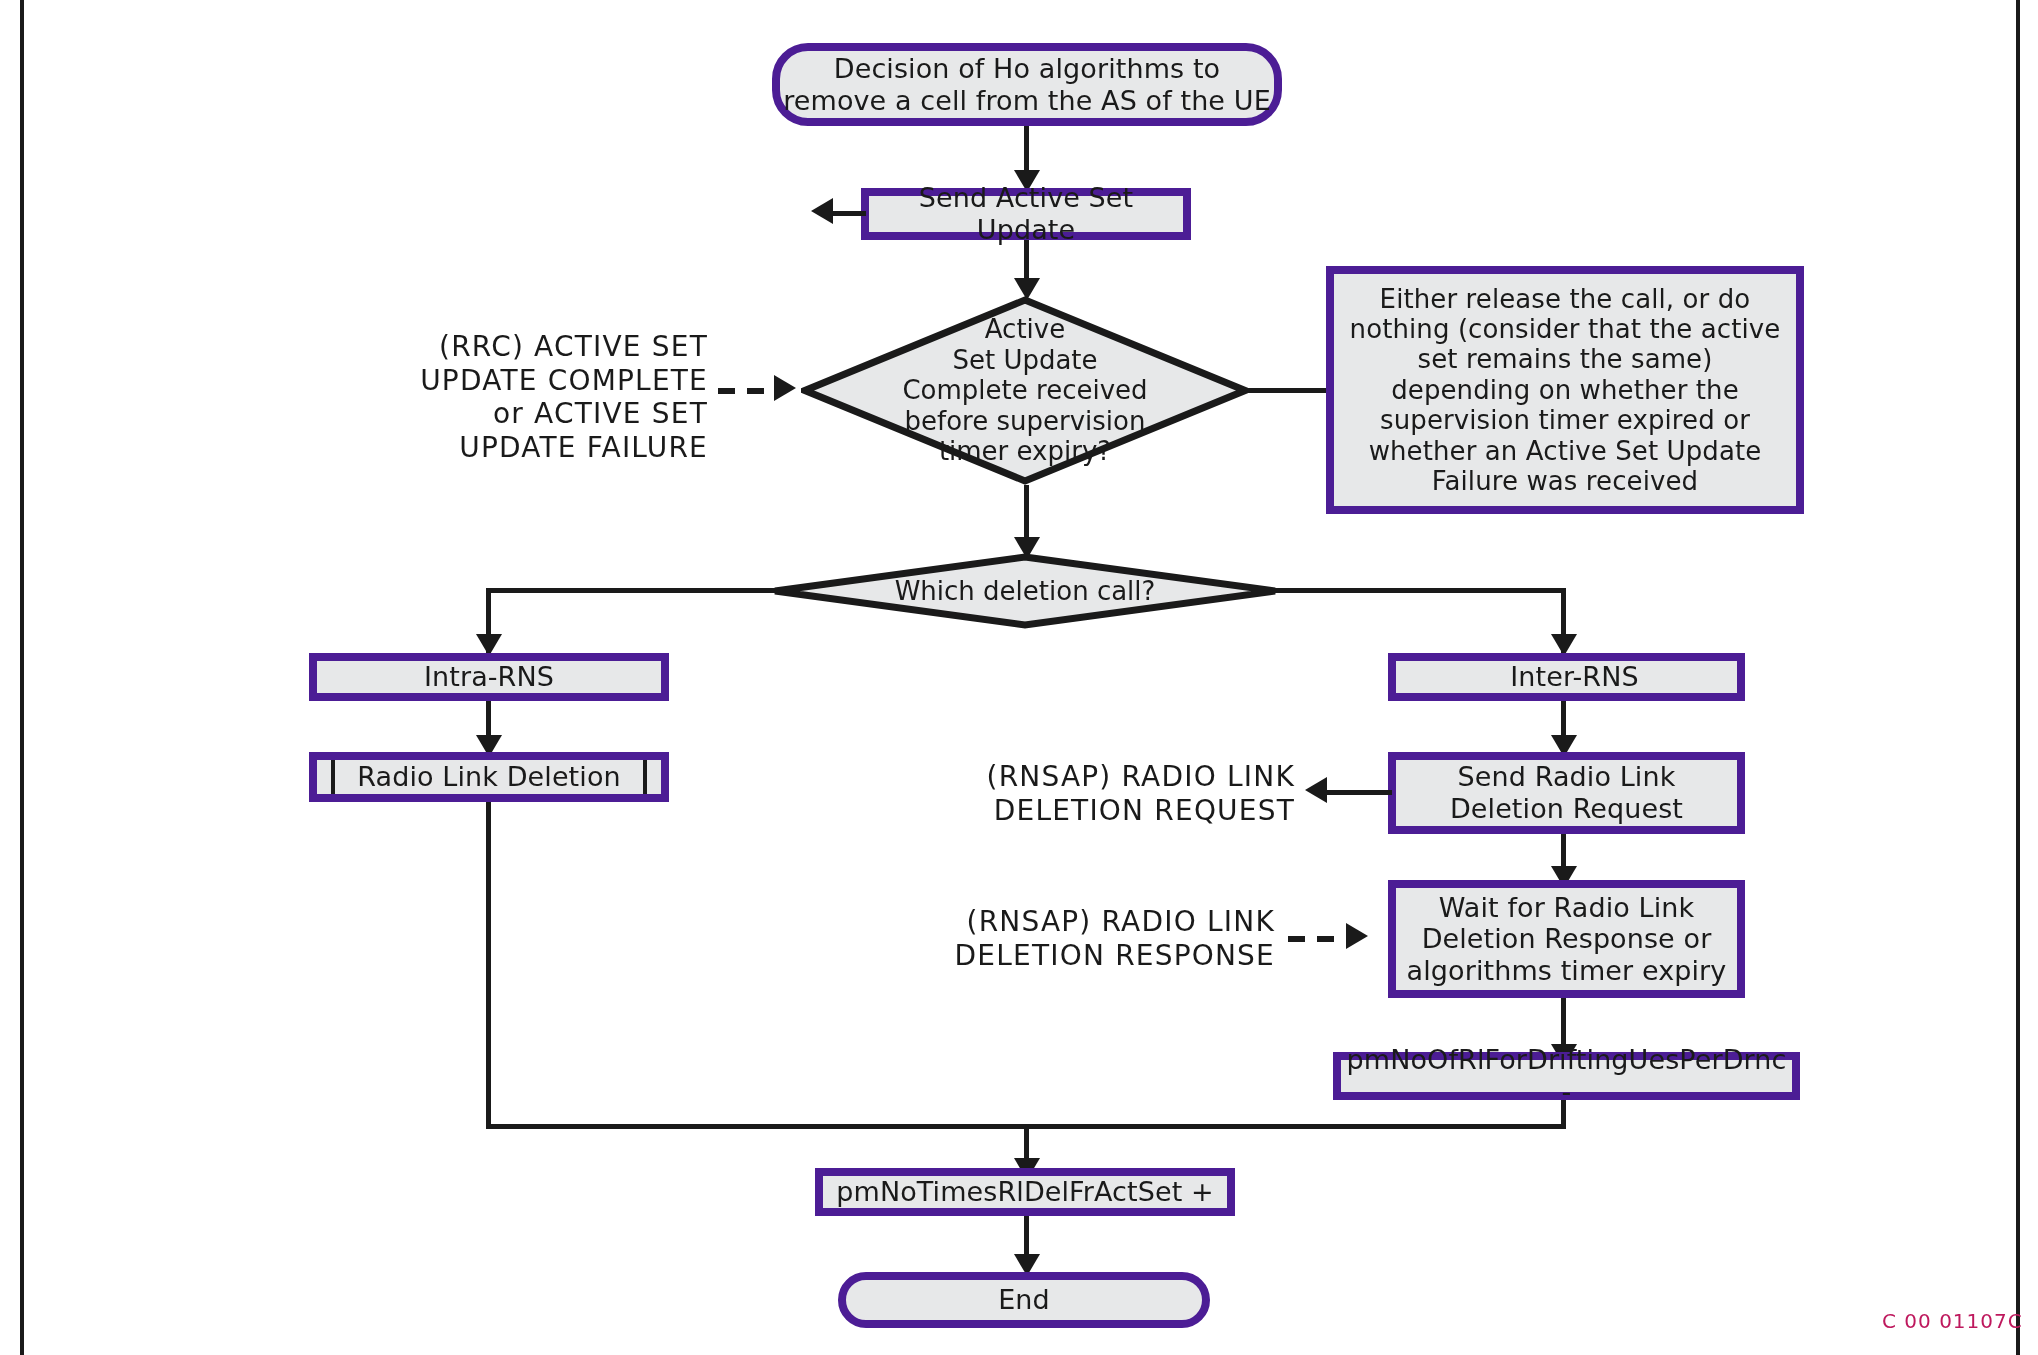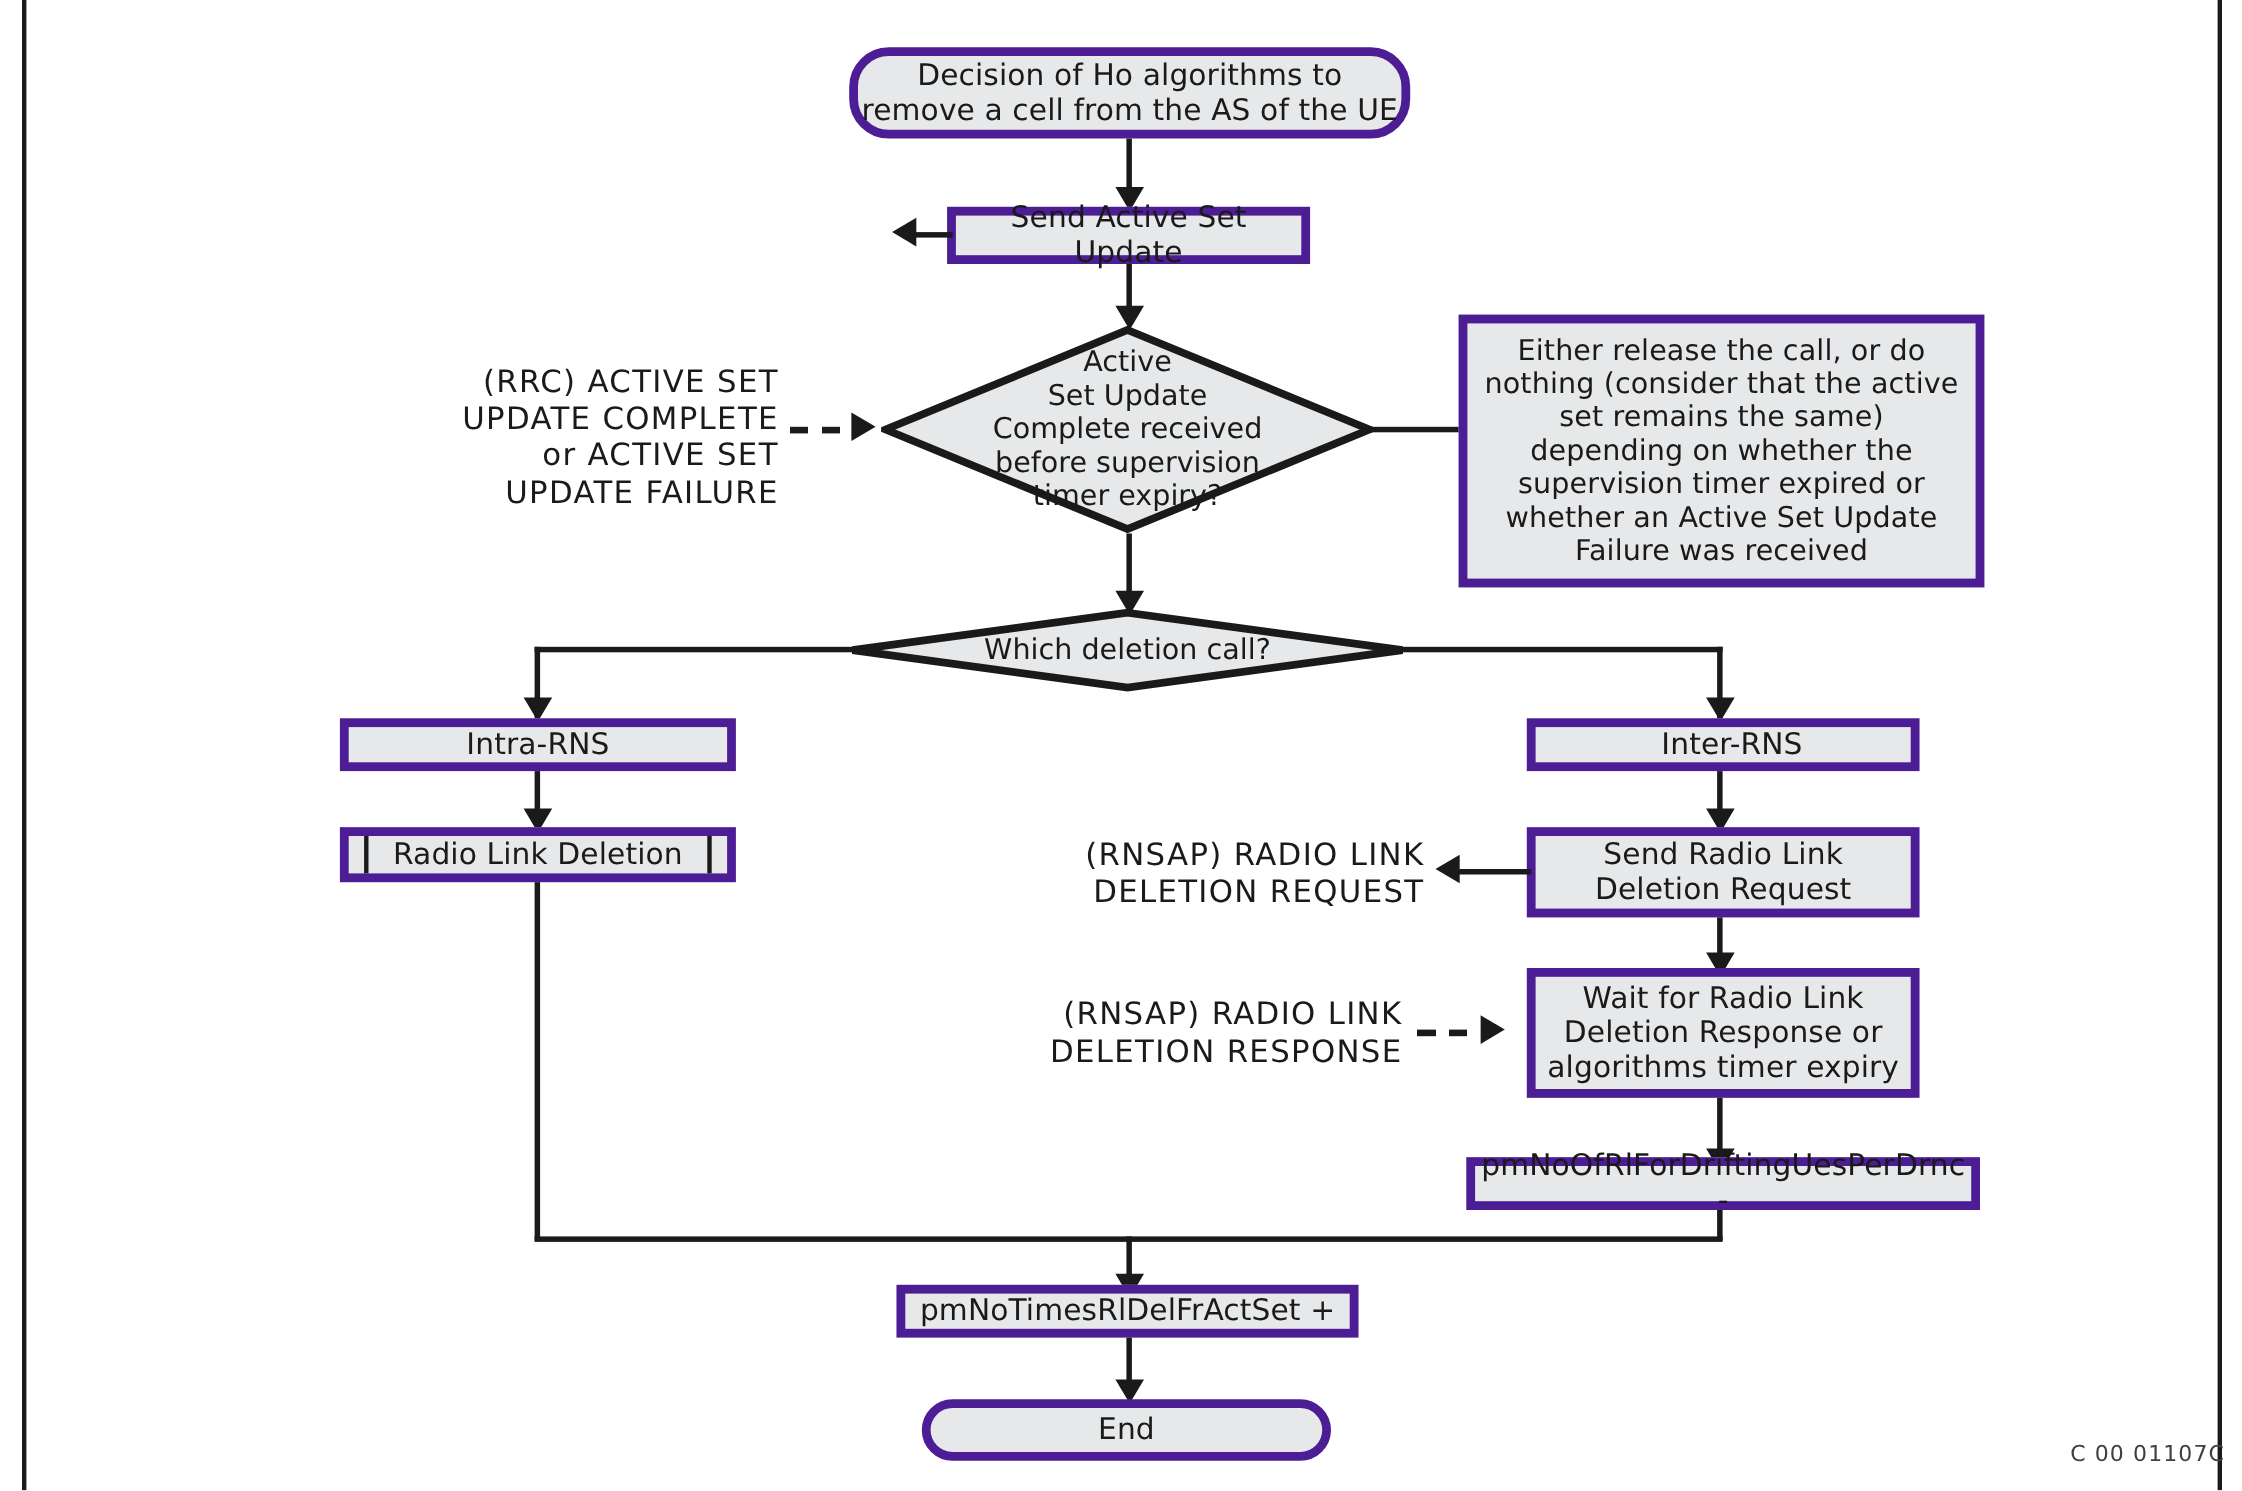--- a/index.html
+++ b/index.html
@@ -130,21 +130,21 @@
     background: repeating-linear-gradient(
         to right,
         #1a1a1a 0px, #1a1a1a 17px,
         rgba(0,0,0,0) 17px, rgba(0,0,0,0) 29px);
   }
 
   .code-label {
     position: absolute;
     font-size: 20px;
     letter-spacing: 1px;
-    color: #404040;
+    color: #be185d;
   }
 </style>
 </head>
 <body>
 
 <div id="canvas">
 
   <div class="frame-left"></div>
   <div class="frame-right"></div>
 
@@ -175,21 +175,21 @@
 
   <div class="dash-h" style="left:718px; top:388px; width:58px;"></div>
   <div class="arrow-right" style="left:774px; top:375px;"></div>
   <div class="msg" style="left:350px; top:330px; width:358px; font-size:28px;">(RRC) ACTIVE SET
 UPDATE COMPLETE
 or ACTIVE SET
 UPDATE FAILURE</div>
 
   <div class="ln h" style="left:1244px; top:388px; width:84px;"></div>
 
-  <div class="node process" style="left:1326px; top:266px; width:478px; height:248px; font-size:26px; padding:0 12px;margin-top:20px;">Either release the call, or do
+  <div class="node process" style="left:1326px; top:266px; width:478px; height:248px; font-size:26px; padding:0 12px;">Either release the call, or do
 nothing (consider that the active
 set remains the same)
 depending on whether the
 supervision timer expired or
 whether an Active Set Update
 Failure was received</div>
 
   <div class="ln v" style="left:1024px; top:485px; height:62px;"></div>
   <div class="arrow-down" style="left:1014px; top:537px;"></div>
 

